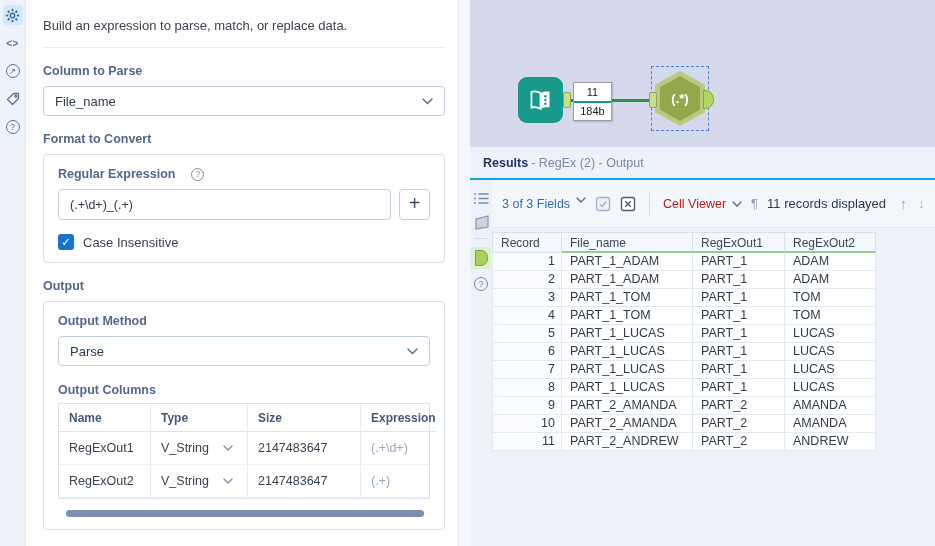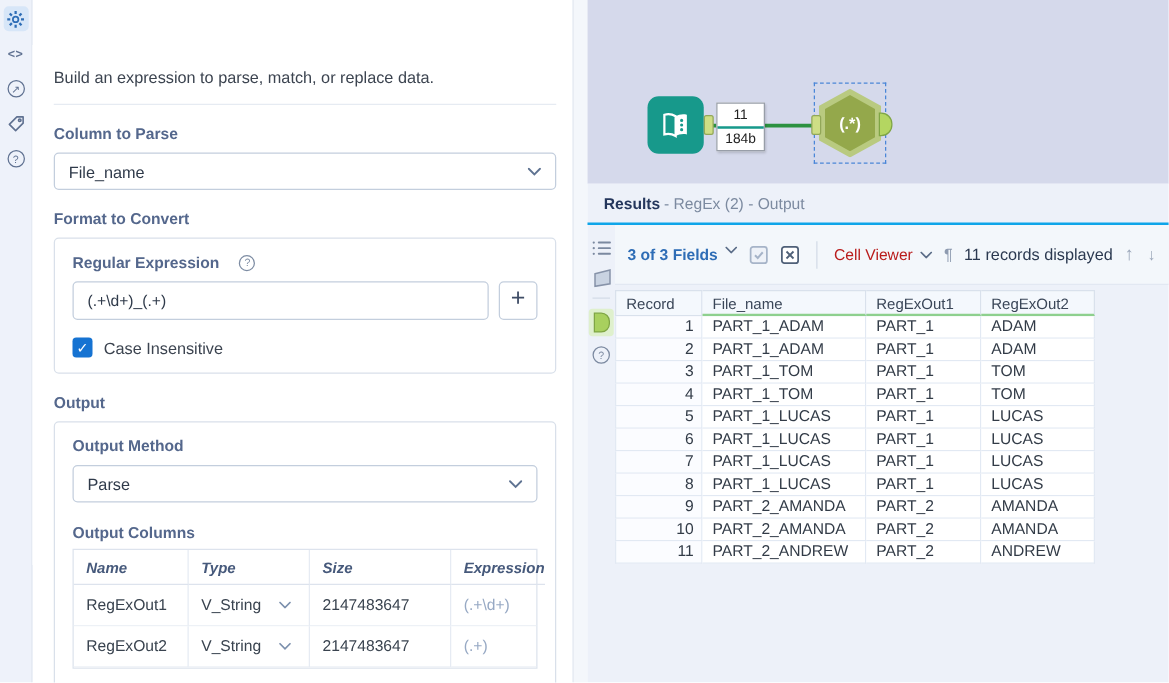--- a/index.html
+++ b/index.html
@@ -17,21 +17,21 @@
            padding-top:5px;gap:8px;}
   .side-btn{width:20px;height:20px;border-radius:4px;display:flex;align-items:center;
             justify-content:center;color:#5f7191;font-size:10px;}
   .side-btn.selected{background:#d7e6f8;color:var(--accent-blue);}
   .circ{width:14px;height:14px;border:1.3px solid currentColor;border-radius:50%;
         display:flex;align-items:center;justify-content:center;font-size:8.5px;line-height:1;}
   .code-glyph{font-weight:bold;font-size:10px;letter-spacing:0.5px;}
 
   
   .config{position:absolute;left:26px;top:0;width:432px;height:416px;background:#fff;
-          padding:14px 13px 0 17px;margin-top:36px;}
+          padding:14px 13px 0 17px;}
   .desc{font-size:13px;color:#3c4450;margin:4px 0 0;}
   .hdiv{height:1px;background:#e6ebf2;margin:14px 0 0;}
   .f-label{font-size:12.5px;font-weight:700;color:#54678c;margin:16px 0 8px;}
   .sel{height:30px;border:1px solid #c3cedd;border-radius:4px;background:#fff;display:flex;
        align-items:center;justify-content:space-between;padding:0 11px;font-size:13px;color:#2f3a4a;}
   .groupbox{border:1px solid #d9e0ea;border-radius:4px;padding:12px 14px;}
   .inner-label{font-size:12.5px;font-weight:700;color:#54678c;display:flex;align-items:center;gap:16px;}
   .help-circ{width:13px;height:13px;border:1.2px solid #7d8ca3;border-radius:50%;color:#7d8ca3;
              font-size:8.5px;font-weight:400;display:flex;align-items:center;justify-content:center;}
   .regex-row{display:flex;gap:8px;margin-top:8px;align-items:center;}
@@ -39,21 +39,21 @@
               align-items:center;padding:0 11px;font-size:12.5px;color:#2f3a4a;background:#fff;}
   .plus-btn{width:31px;height:31px;border:1px solid #c3cedd;border-radius:4px;background:#fff;
             font-size:20px;font-weight:300;color:#3f4d66;display:flex;align-items:center;
             justify-content:center;padding-bottom:2px;}
   .chk-row{display:flex;align-items:center;gap:9px;margin-top:14px;font-size:13px;color:#3c4450;}
   .chk{width:16px;height:16px;background:var(--checkbox-blue);border-radius:3px;color:#fff;
        font-size:11.5px;display:flex;align-items:center;justify-content:center;}
   .oc-table{border:1px solid #dde3ed;margin-top:6px;}
   .oc-grid{display:grid;grid-template-columns:92px 97px 113px 1fr;}
   .oc-h{padding:7px 0 6px 10px;font-size:12px;font-weight:700;color:#46597b;
-        border-right:1px solid #e6ebf3;border-bottom:1px solid #dde3ed;font-style:italic;}
+        border-right:1px solid #e6ebf3;border-bottom:1px solid #dde3ed;}
   .oc-cell{padding:9px 0 9px 10px;font-size:12.5px;color:#39434f;border-right:1px solid #e6ebf3;
            border-bottom:1px solid #edf1f6;display:flex;align-items:center;gap:14px;}
   .oc-grid > :nth-child(4n){border-right:none;}
   .oc-expr{color:#97a9c4;}
   .oc-scroll{height:7px;border-radius:4px;background:#7e8fb0;margin:11px 6px 12px 8px;}
   .chev{flex:none;}
 
   
   .gap-strip{position:absolute;left:458px;top:0;width:12px;height:546px;background:#f4f7fb;
              border-left:1px solid #e4e9f1;}
@@ -87,21 +87,21 @@
   .res-header b{color:#24365c;margin-right:3px;}
   .res-strip{position:absolute;left:0;top:33px;width:22px;bottom:0;display:flex;
              flex-direction:column;align-items:center;padding-top:11px;gap:8px;}
   .strip-div{width:14px;height:1px;background:#d4dce8;}
   .d-wrap{width:20px;height:22px;background:#dff0cd;border-radius:3px;display:flex;
           align-items:center;justify-content:center;}
   .d-shape{width:13px;height:16px;background:#a8d05e;border:1.4px solid #7fa544;
            border-radius:0 7px 7px 0;}
   .res-toolbar{position:absolute;left:22px;top:33px;right:0;height:48px;background:#f3f7fb;
                border-bottom:1px solid #e2e8f2;display:flex;align-items:center;padding:0 10px;gap:9px;}
-  .tb-fields{color:var(--accent-blue);font-size:12.5px;display:flex;align-items:flex-start;gap:6px;font-weight:bold;}
+  .tb-fields{color:var(--accent-blue);font-size:12.5px;display:flex;align-items:flex-start;gap:6px;}
   .tb-text{color:#b91c1c;font-size:12.5px;display:flex;align-items:center;gap:6px;}
   .v-div{width:1px;height:22px;background:#d3dce8;margin:0 4px;}
   .pilcrow{color:#8e9bb0;font-size:13px;}
   .records{color:#2b3950;font-size:13px;}
   .up-arrow{color:#9aa6b9;font-size:15px;margin-left:auto;padding-right:2px;}
   .half-chev{color:#9aa6b9;font-size:13px;width:7px;overflow:hidden;}
 
   .grid{position:absolute;left:22px;top:85px;}
   .g-head,.g-row{display:grid;grid-template-columns:70px 131px 92px 91px;}
   .g-hcell{height:21px;background:#f4f8fd;border:solid #d9e1ec;border-width:1px 1px 1px 0;

